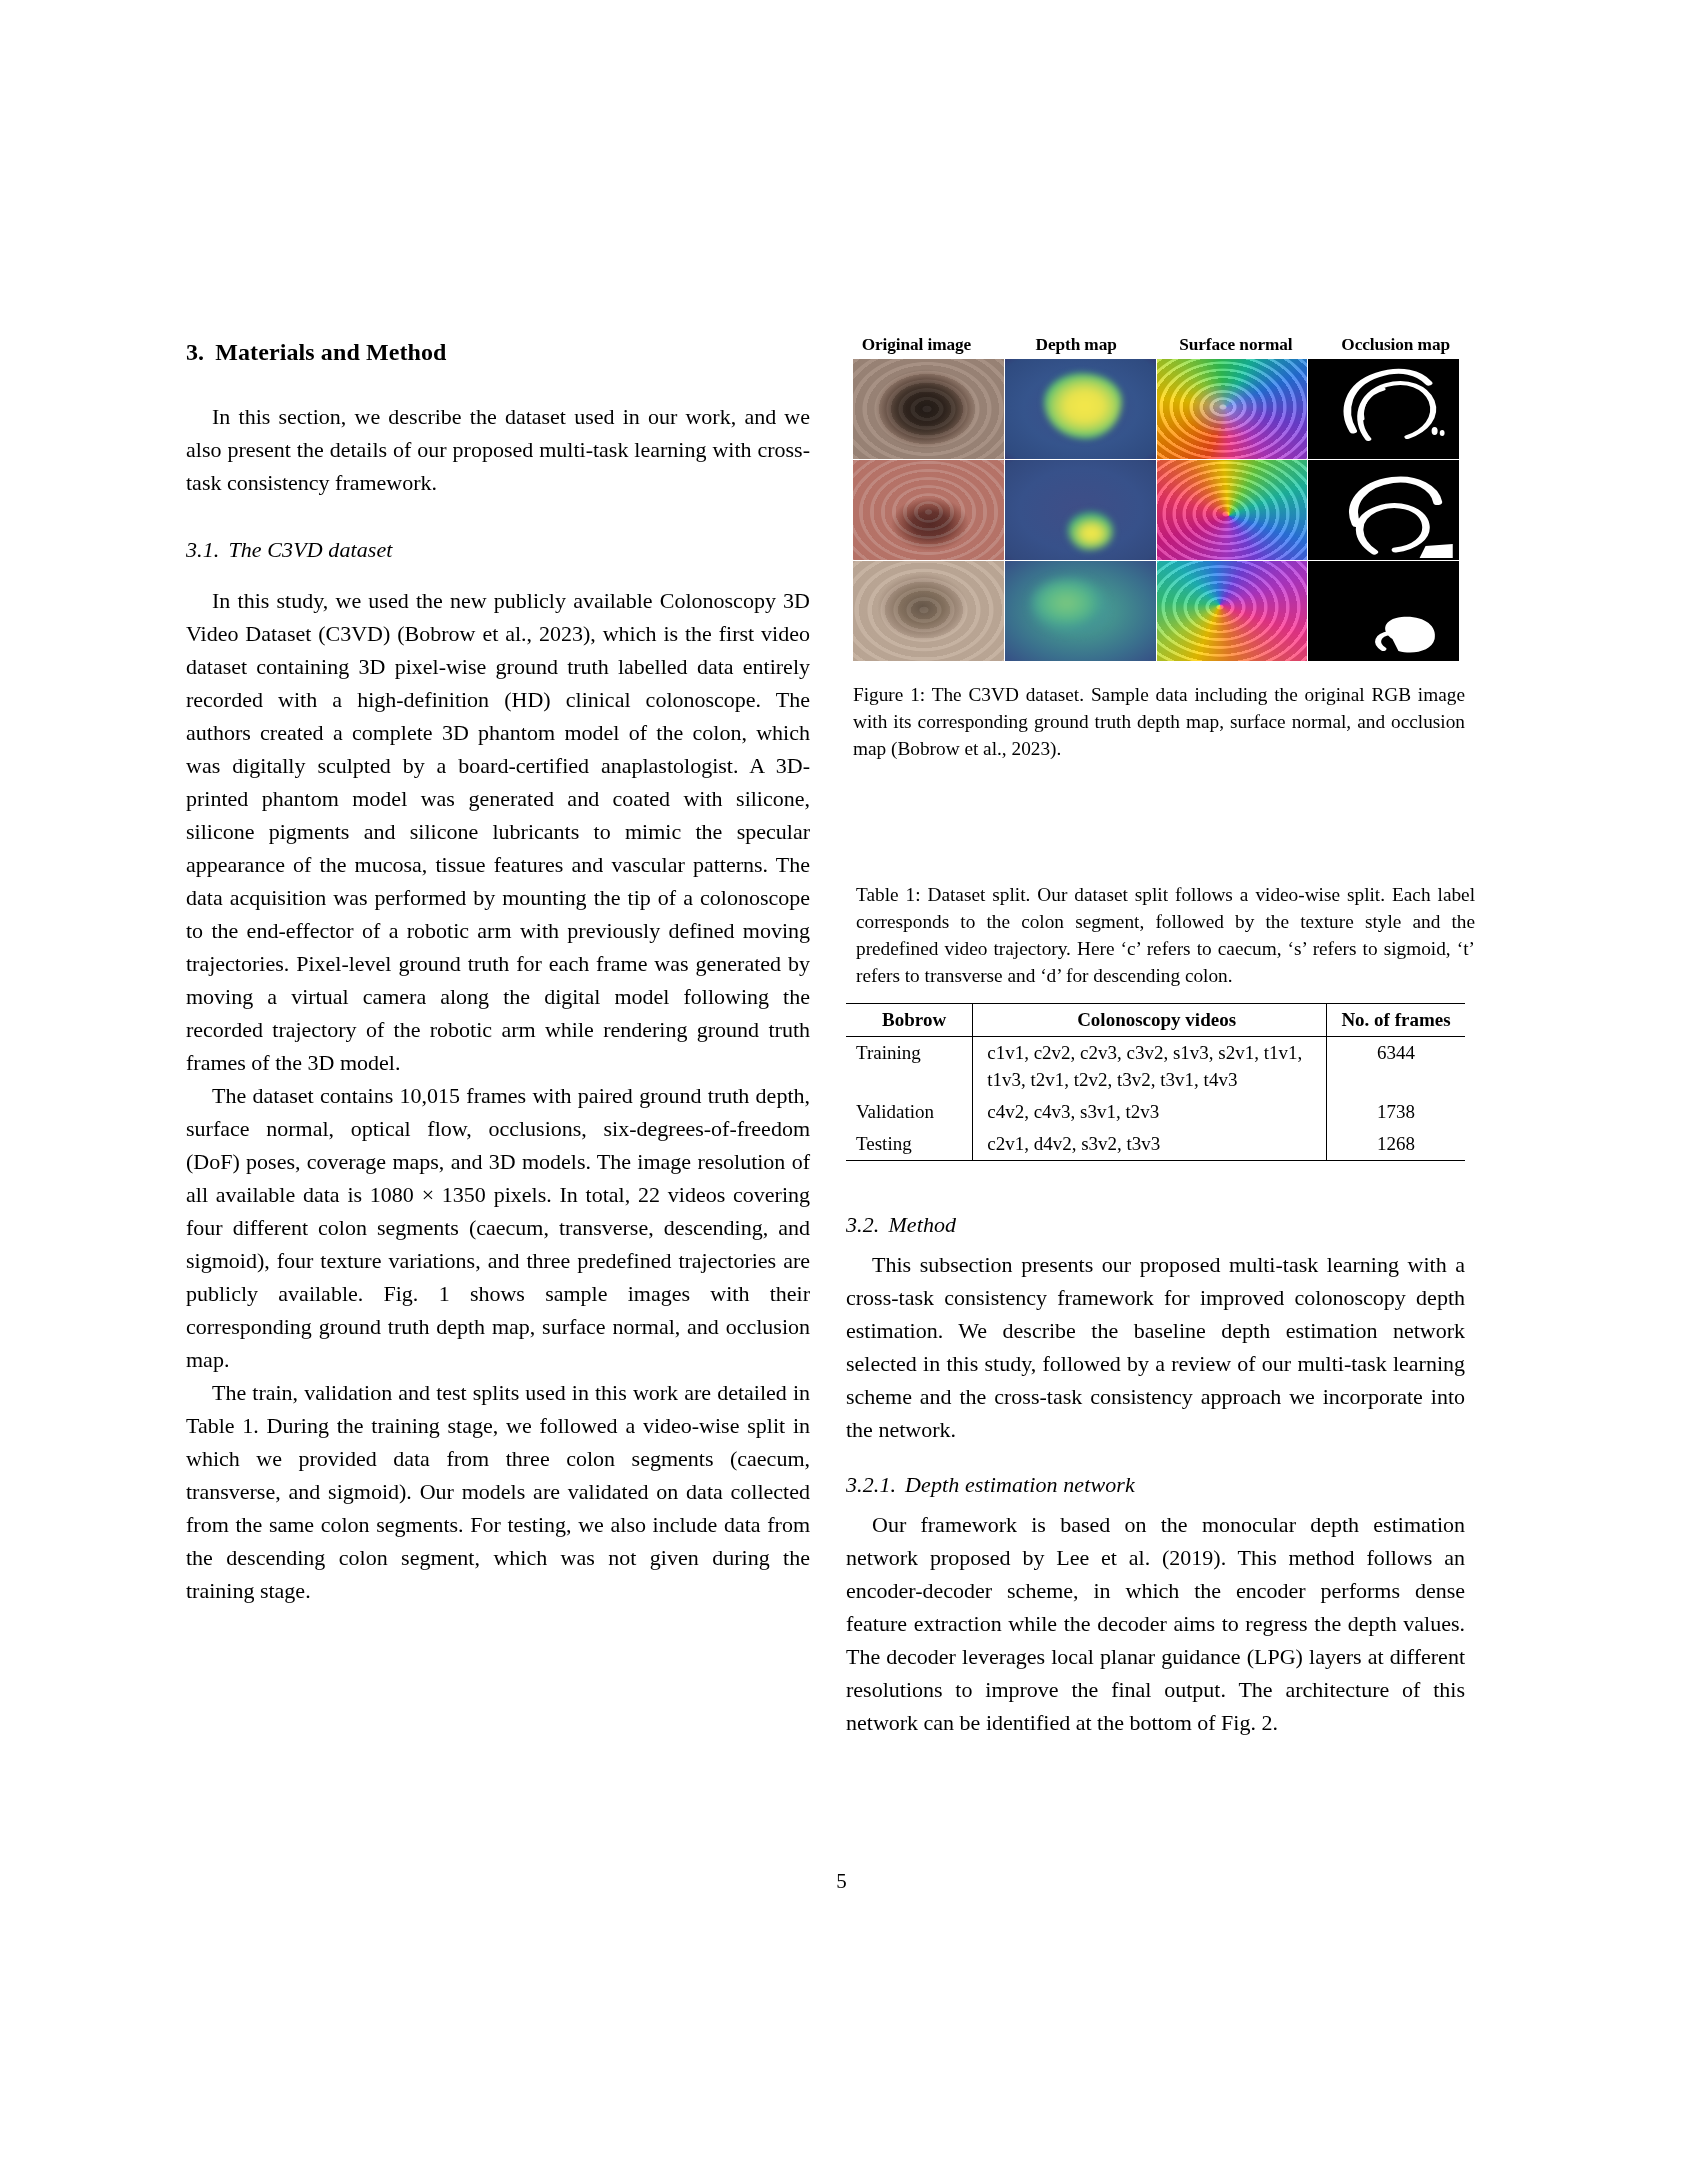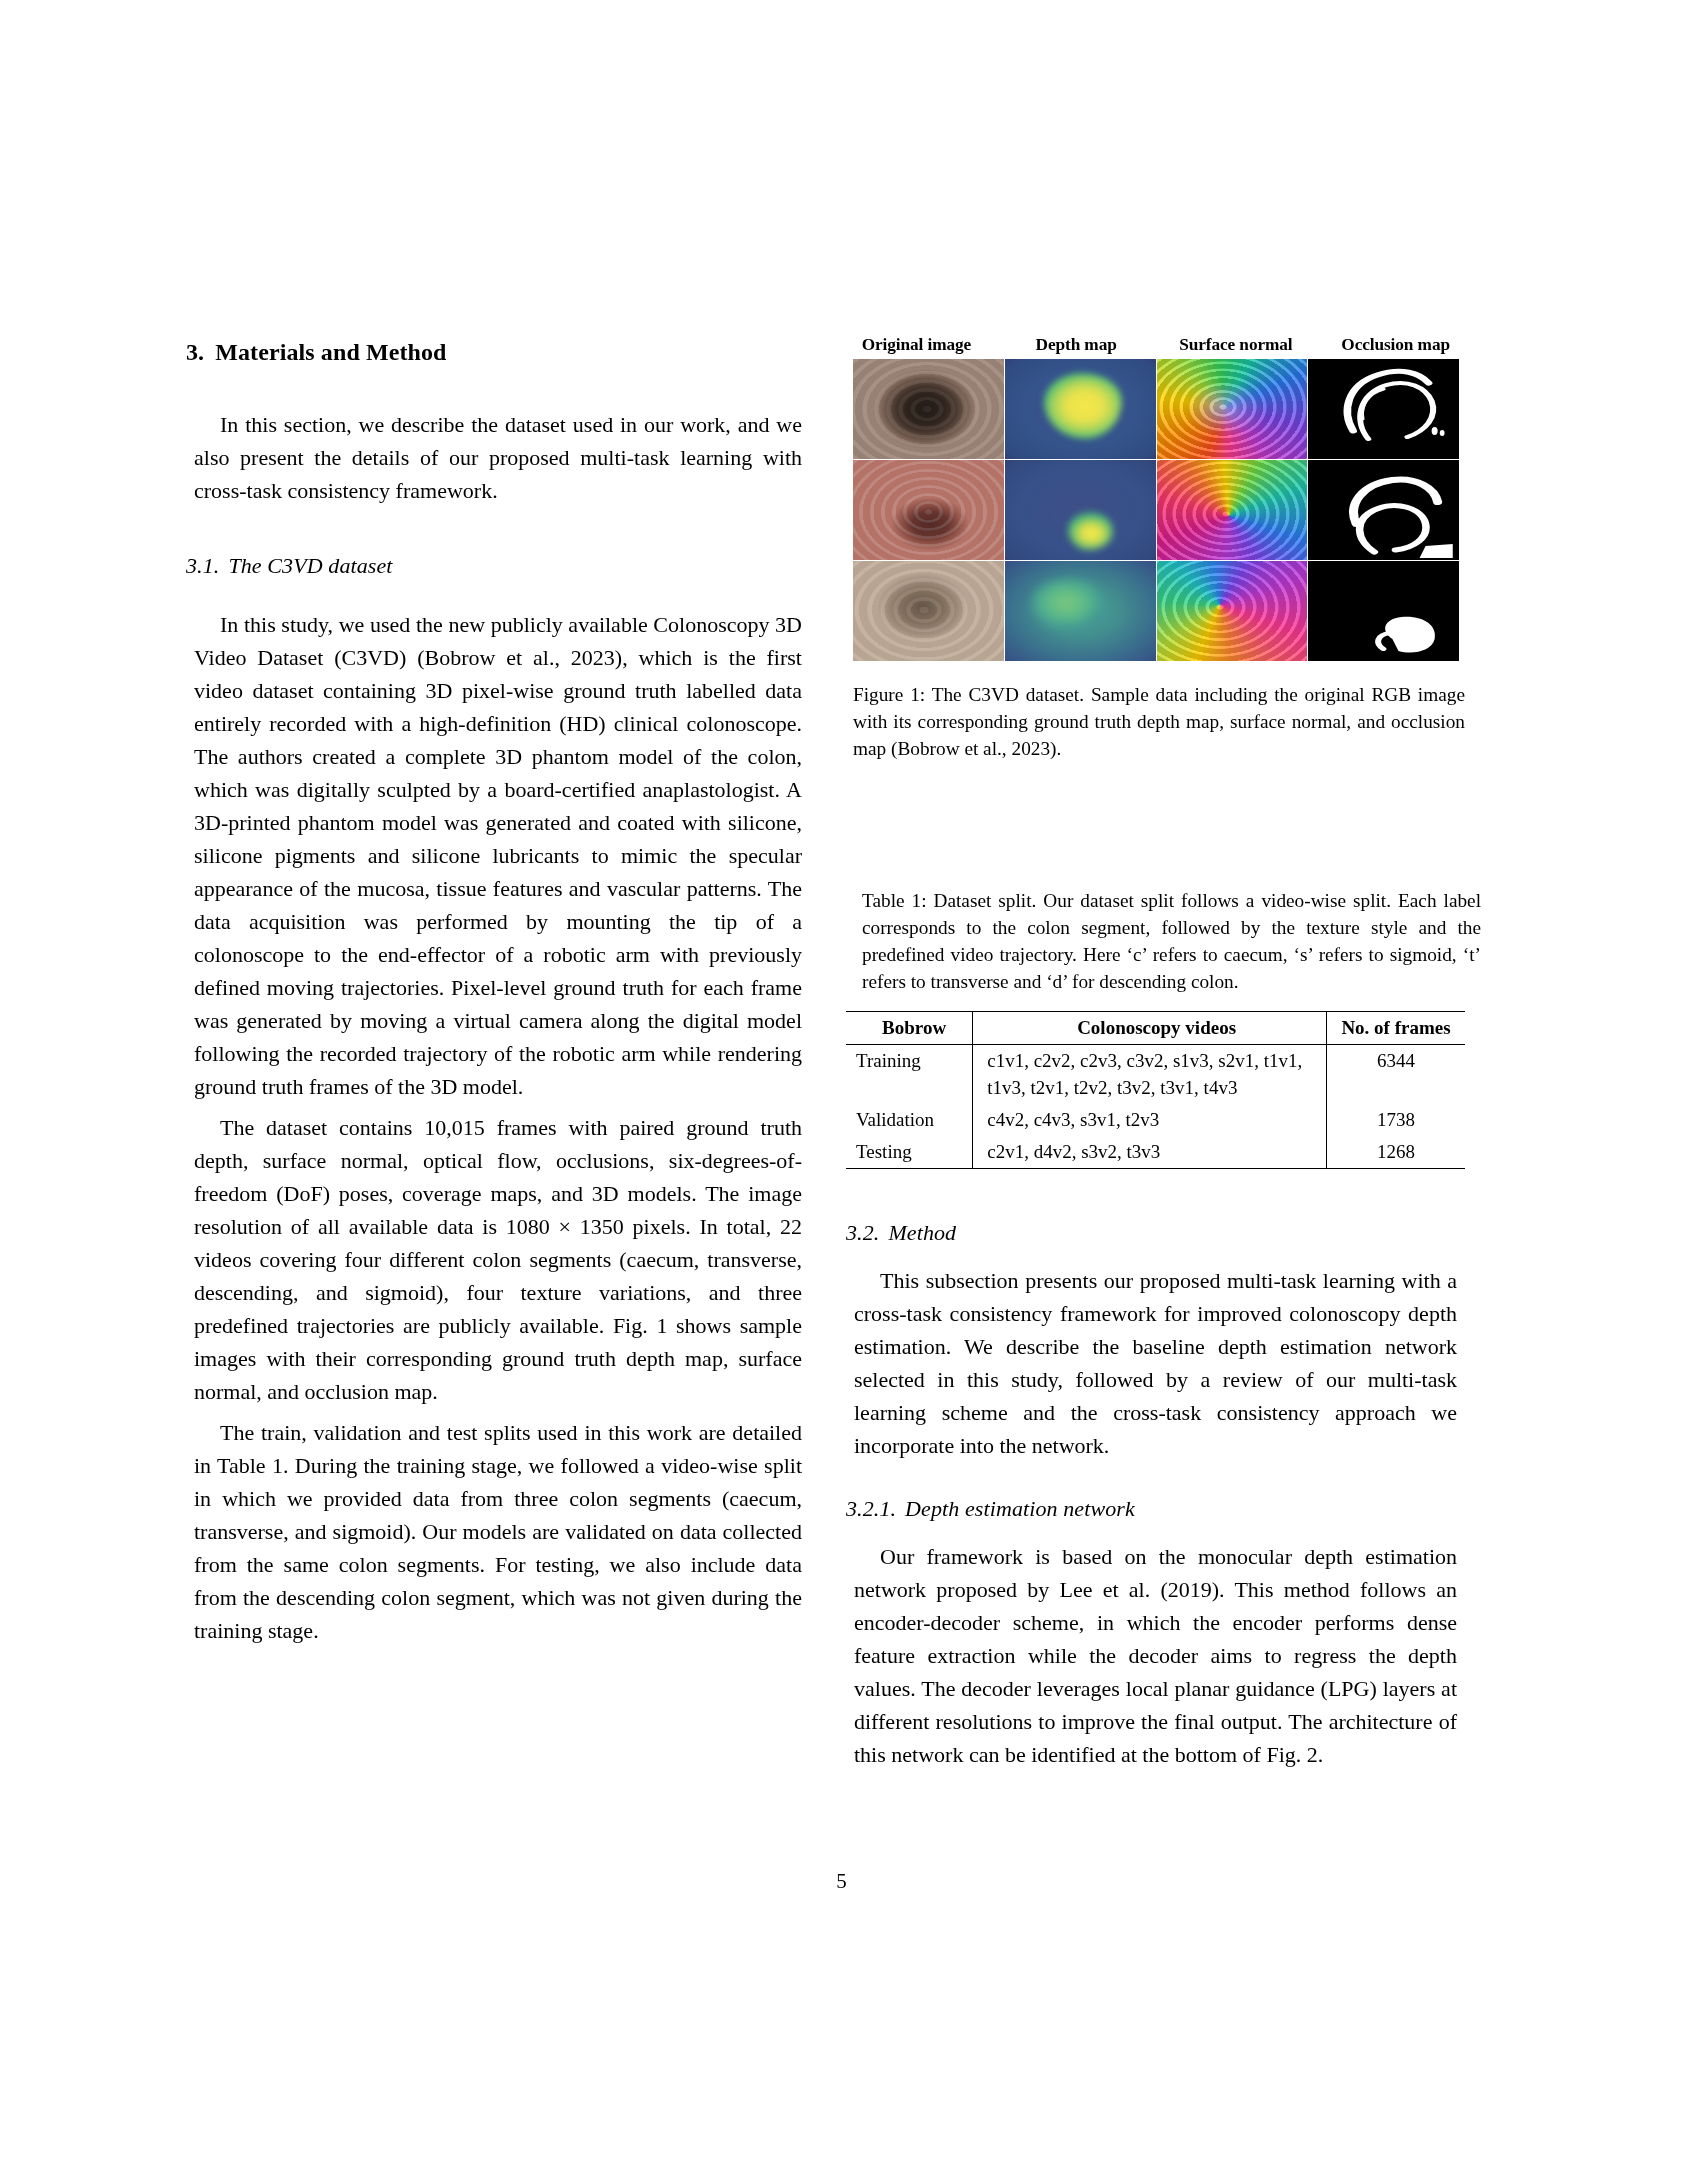--- a/index.html
+++ b/index.html
@@ -53,21 +53,21 @@
     margin: 0;
     letter-spacing: 0.1px;
   }
   h3.subsec-head .num { margin-right: 9px; }
 
   p.body {
     font-size: 22px;
     line-height: 33px;
     text-align: justify;
     text-justify: inter-word;
-    margin: 8px;
+    margin: 0;
     hyphens: manual;
   }
   p.indent { text-indent: 26px; }
 
   .gap-after-head { height: 34px; }
   .gap-sub-top    { height: 38px; }
   .gap-sub-bot    { height: 21px; }
 
   a.cite, .cite {
     color: #000000;
@@ -269,21 +269,21 @@
     line-height: 27px;
     text-align: justify;
   }
 
   
   .table-caption {
     width: 619px;
     font-size: 19.3px;
     line-height: 27px;
     text-align: justify;
-    margin: 16px;
+    margin: 10px;
   }
   table.split-table {
     width: 619px;
     border-collapse: collapse;
     font-size: 19px;
     margin-top: 14px;
   }
   table.split-table th,
   table.split-table td {
     padding: 5px 0 5px 0;

